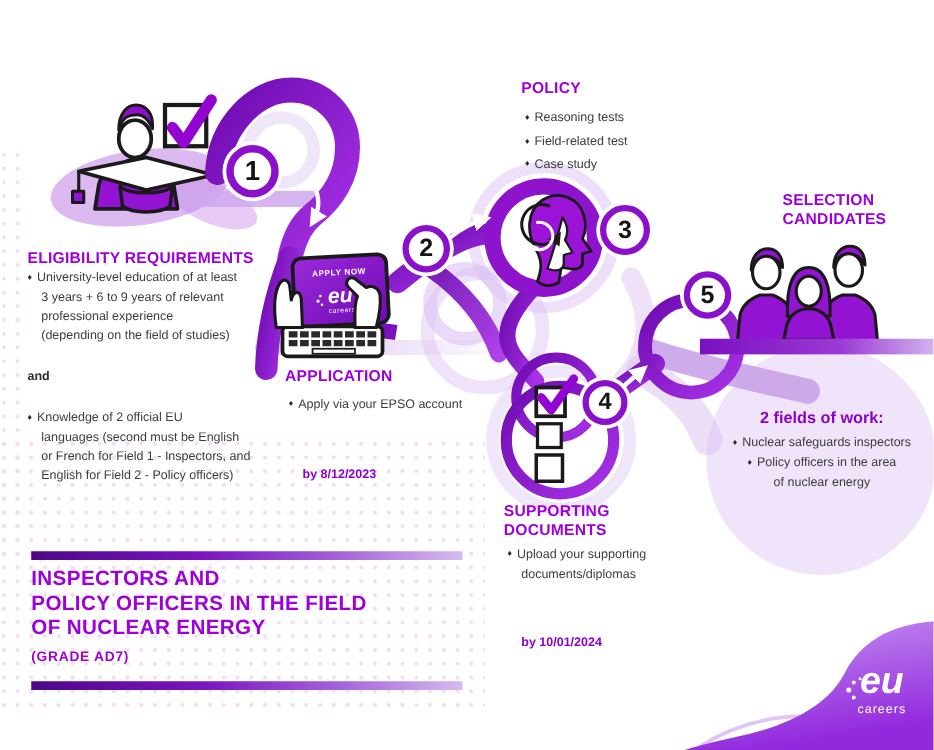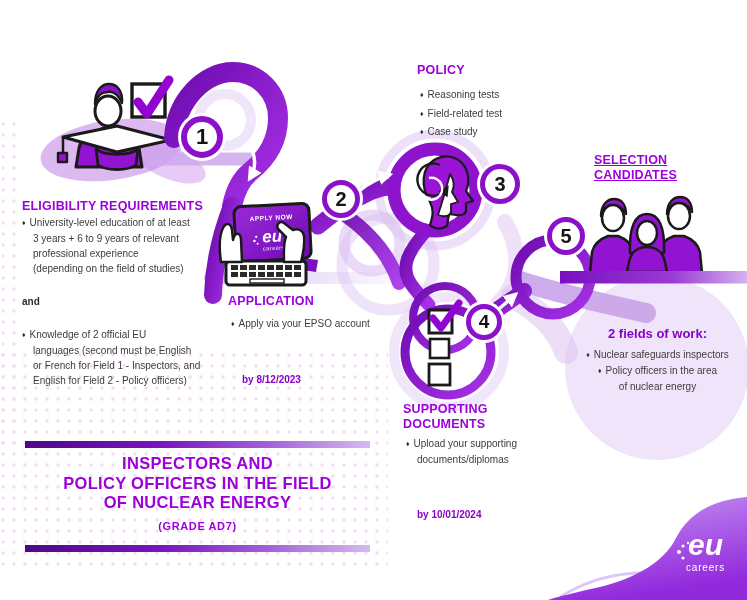--- a/index.html
+++ b/index.html
@@ -16,21 +16,21 @@
   .badge{position:absolute;z-index:3;background:#fff;border-radius:50%;display:flex;align-items:center;
          justify-content:center;font-weight:bold;color:#141414;box-shadow:0 0 0 3px #fff;box-sizing:border-box;}
   #badge1{left:181px;top:116px;width:42px;height:42px;border:6px solid #8a11c9;font-size:22px;}
   #badge2{left:322px;top:180px;width:38px;height:38px;border:5px solid #8a11c9;font-size:20px;}
   #badge3{left:480px;top:164px;width:40px;height:40px;border:5px solid #8a11c9;font-size:20px;}
   #badge4{left:466px;top:304px;width:36px;height:36px;border:5px solid #8a11c9;font-size:19px;}
   #badge5{left:547px;top:217px;width:38px;height:38px;border:5px solid #8a11c9;font-size:20px;}
   #fields{left:565px;top:326px;width:185px;text-align:center;}
   #fields .fh{font-weight:bold;color:#8a00c8;font-size:13px;margin-bottom:6px;}
   #fields .body{white-space:nowrap;}
-  #footer{left:25px;top:454px;width:345px;text-align:center;}
+  #footer{left:25px;top:454px;width:345px;text-align:left;}
   #footer .tl{font-weight:bold;color:#9e00d8;font-size:16.5px;line-height:19.5px;letter-spacing:.3px;}
   #footer .grade{font-weight:bold;color:#9e00d8;font-size:11px;letter-spacing:.6px;margin-top:7px;}
   .fbar{position:absolute;z-index:2;left:25px;width:345px;height:7px;
         background:linear-gradient(90deg,#4e0787,#7a15c0 40%,#a25fd8 70%,#d5baee);}
   #fbar1{top:441px;} #fbar2{top:545px;}
   #logo-eu{left:688px;top:528px;font-size:30px;font-weight:bold;font-style:italic;color:#fff;z-index:3;}
   #logo-careers{left:686px;top:562px;font-size:10px;letter-spacing:.8px;color:#fff;z-index:3;}
 </style>
 </head>
 <body>
@@ -251,21 +251,21 @@
   <div class="txt h" style="left:403px;top:402px;">
     <div>SUPPORTING</div>
     <div>DOCUMENTS</div>
   </div>
   <div class="txt body" style="left:406px;top:436px;">
     <div><span class="mk">♦</span><span>Upload your supporting</span></div>
     <div class="ind">documents/diplomas</div>
     <div class="ind deadline">by 10/01/2024</div>
   </div>
 
-  <div class="txt h" style="left:594px;top:153px;text-decoration:underline;">
+  <div class="txt h" style="left:626px;top:153px;">
     <div>SELECTION</div>
     <div>CANDIDATES</div>
   </div>
 
   <div class="txt" id="fields">
     <div class="fh">2 fields of work:</div>
     <div class="body"><span class="mk">♦</span><span>Nuclear safeguards inspectors</span></div>
     <div class="body"><span class="mk">♦</span><span>Policy officers in the area</span></div>
     <div class="body">of nuclear energy</div>
   </div>

